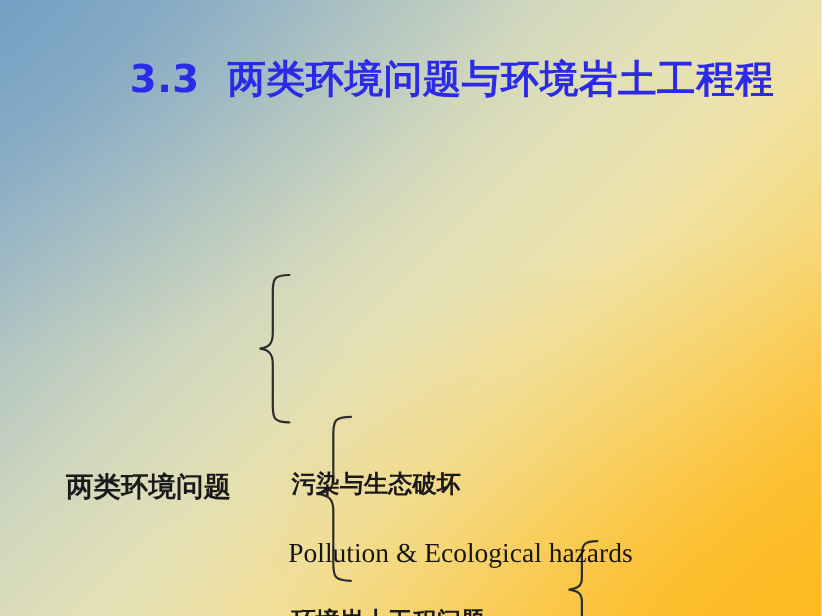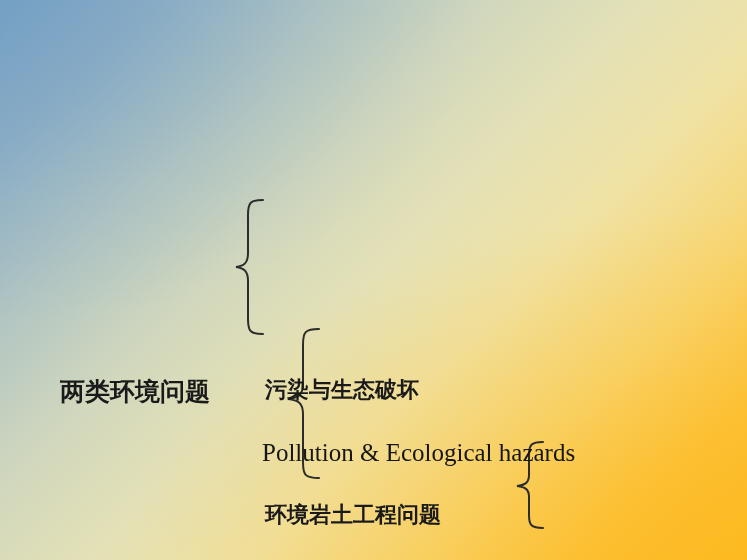--- a/index.html
+++ b/index.html
@@ -89,20 +89,21 @@
   #grp1-cn2 { left: 265px; top: 252px; }
 
   .brace { position: absolute; }
 </style>
 </head>
 <body>
 
 <div id="slide">
 
   
+  <div class="title">3.3  两类环境问题与环境岩土工程程</div>
 
   
   <svg class="brace" style="left:232px; top:182px;" width="36" height="140" viewBox="0 0 36 140">
     <path d="M31 3 C 18 3, 16 6, 16 18 L 16 56 C 16 66, 12 69, 4 70 C 12 71, 16 74, 16 84 L 16 122 C 16 134, 18 137, 31 137" fill="none" stroke="#2c2c2c" stroke-width="2" stroke-linecap="round"></path>
   </svg>
 
   
   <svg class="brace" style="left:243px; top:326px;" width="40" height="155" viewBox="0 0 40 155">
     <path d="M36 3 C 22 3, 20 6, 20 19 L 20 58 C 20 69, 15 72, 5 73 C 15 74, 20 77, 20 88 L 20 136 C 20 149, 22 152, 36 152" fill="none" stroke="#2c2c2c" stroke-width="2" stroke-linecap="round"></path>
   </svg>

